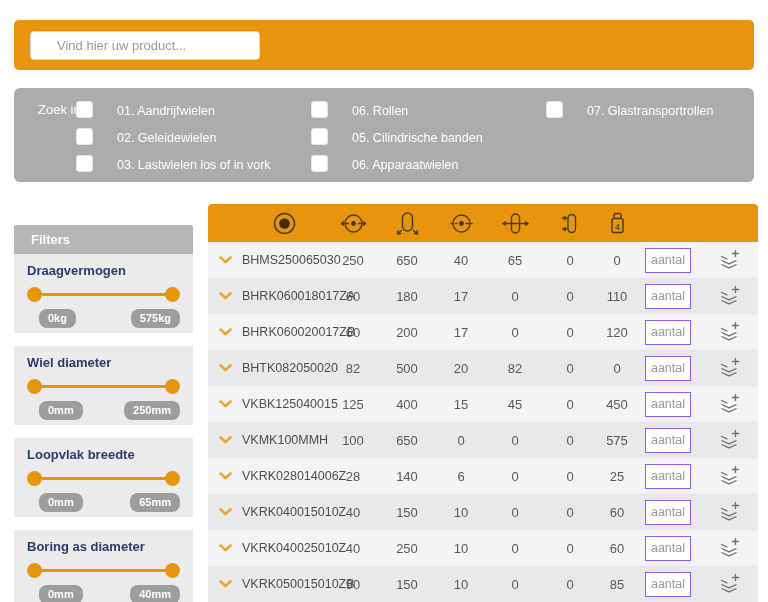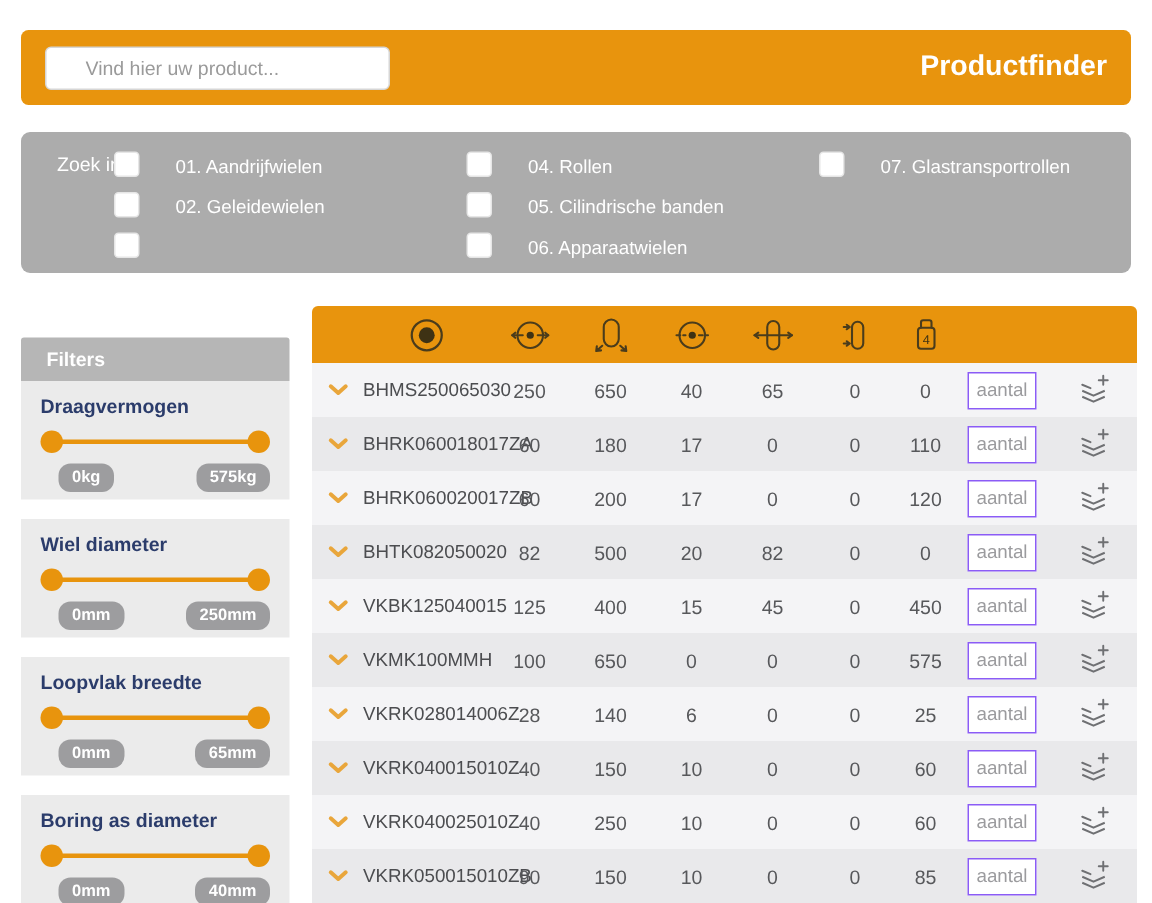--- a/index.html
+++ b/index.html
@@ -64,40 +64,40 @@
   .qty-input::placeholder { color:#9B9B9E; }
   .cell-stack { display:flex; justify-content:center; cursor:pointer; }
 </style>
 </head>
 <body>
 
 <div class="page">
 
   <header class="topbar">
     <input class="search" type="text" placeholder="Vind hier uw product..." style="">
-    <div class="topbar-title">Productfinder</div>
   </header>
 
   <section class="zoekband">
     <span class="zoek-label">Zoek in:</span>
     <div id="cat-container">
         <div class="cat-item" style="left: 62px; top: 12px;">
           <span class="checkbox"></span>
           <span class="cat-label">01. Aandrijfwielen</span>
         </div>
         <div class="cat-item" style="left: 62px; top: 39px;">
           <span class="checkbox"></span>
           <span class="cat-label">02. Geleidewielen</span>
         </div>
         <div class="cat-item" style="left: 62px; top: 66px;">
           <span class="checkbox"></span>
+          <span class="cat-label">03. Lastwielen los of in vork</span>
         </div>
         <div class="cat-item" style="left: 297px; top: 12px;">
           <span class="checkbox"></span>
-          <span class="cat-label">04. Rollen</span>
+          <span class="cat-label">06. Rollen</span>
         </div>
         <div class="cat-item" style="left: 297px; top: 39px;">
           <span class="checkbox"></span>
           <span class="cat-label">05. Cilindrische banden</span>
         </div>
         <div class="cat-item" style="left: 297px; top: 66px;">
           <span class="checkbox"></span>
           <span class="cat-label">06. Apparaatwielen</span>
         </div>
         <div class="cat-item" style="left: 532px; top: 12px;">

